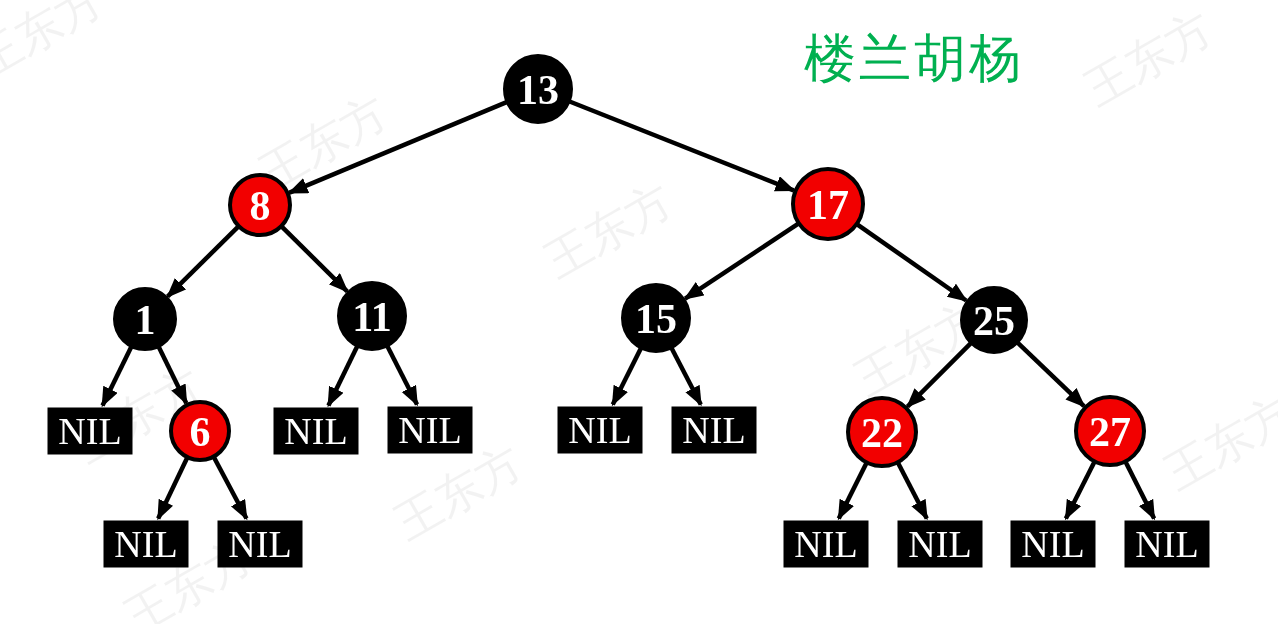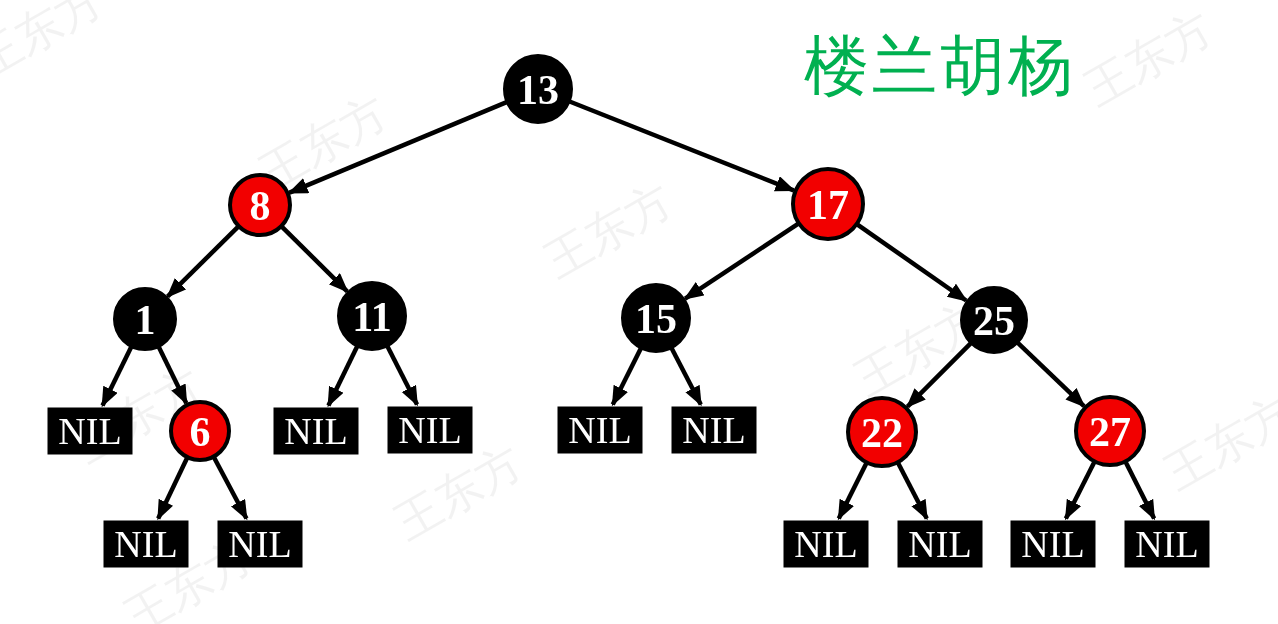--- a/index.html
+++ b/index.html
@@ -55,21 +55,21 @@
     font-weight: normal;
     font-size: 38px;
     text-anchor: middle;
   }
   .signature {
     position: absolute;
     left: 804px;
     top: 30px;
     z-index: 3;
     font-family: "Liberation Sans", "DejaVu Sans", sans-serif;
-    font-size: 65px;
+    font-size: 52px;
     line-height: 1.1;
     letter-spacing: 3px;
     white-space: nowrap;
   }
 </style>
 </head>
 <body>
 
 <div class="stage">
   <div class="wm-layer">

